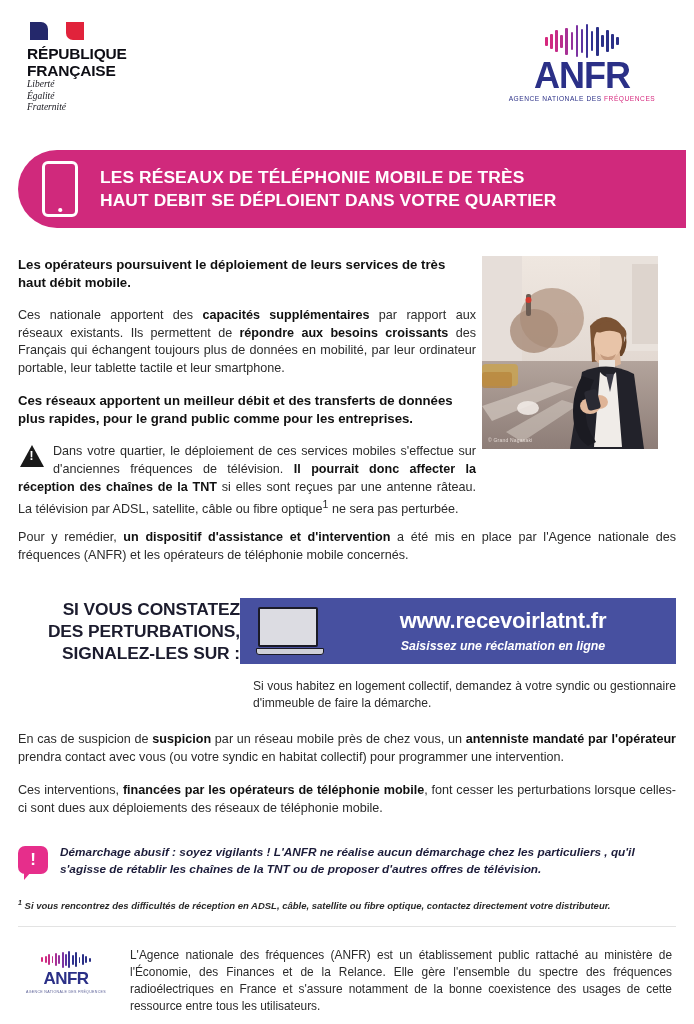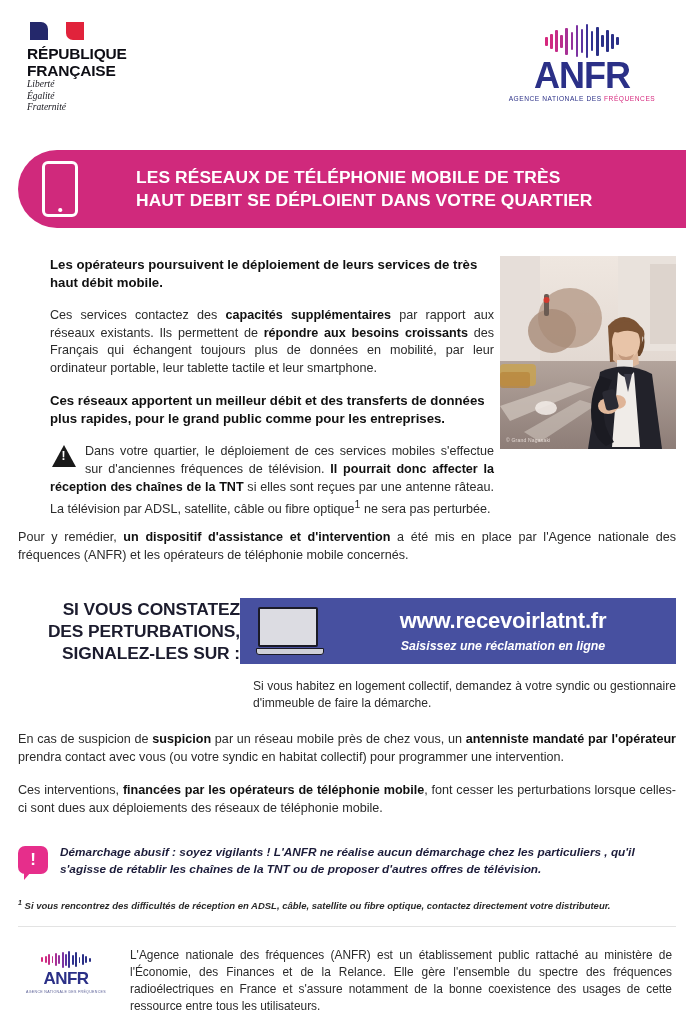--- a/index.html
+++ b/index.html
@@ -93,21 +93,20 @@
   
   .banner {
     position: relative;
     margin: 14px 8px 0 18px;
     height: 78px;
     background: #d0297c;
     border-top-left-radius: 39px;
     border-bottom-left-radius: 39px;
     display: flex;
     align-items: center;
-    gap: 36px;
   }
   .phone-icon {
     flex: 0 0 auto;
     width: 30px;
     height: 50px;
     margin-left: 24px;
     margin-right: 22px;
     border: 3.5px solid #ffffff;
     border-radius: 6px;
     position: relative;
@@ -152,21 +151,20 @@
     text-align: left;
   }
 
   .col-left {
     width: 458px;
   }
   .row-photo {
     display: flex;
     gap: 6px;
     margin-top: 28px;
-    margin-left: 32px;
   }
   .photo-wrap {
     position: relative;
     width: 176px;
     height: 193px;
     flex: 0 0 auto;
     overflow: hidden;
     background: #cfc3bb;
   }
   .photo-credit {
@@ -423,21 +421,21 @@
 <div class="content">
 
   <div class="row-photo">
     <div class="col-left">
 
       <p class="lead">
         <span>Les opérateurs poursuivent le déploiement de leurs services de très</span>
         <span>haut débit mobile.</span>
       </p>
 
-      <p class="gap-p"><span>Ces services contactez des </span><b>capacités supplémentaires</b><span> par rapport aux réseaux existants. Ils permettent de </span><b>répondre aux besoins croissants</b><span> des Français qui échangent toujours plus de données en mobilité, par leur ordinateur portable, leur tablette tactile et leur smartphone.</span></p>
+      <p class="gap-p"><span>Ces nationale apportent des </span><b>capacités supplémentaires</b><span> par rapport aux réseaux existants. Ils permettent de </span><b>répondre aux besoins croissants</b><span> des Français qui échangent toujours plus de données en mobilité, par leur ordinateur portable, leur tablette tactile et leur smartphone.</span></p>
 
       <p class="gap-p lead">Ces réseaux apportent un meilleur débit et des transferts de données plus rapides, pour le grand public comme pour les entreprises.</p>
 
       <div class="warn-block">
         <div class="warn-tri"></div>
         <p><span>Dans votre quartier, le déploiement de ces services mobiles s'effectue sur d'anciennes fréquences de télévision. </span><b>Il pourrait donc affecter la réception des chaînes de la TNT</b><span> si elles sont reçues par une antenne râteau. La télévision par ADSL, satellite, câble ou fibre optique</span><sup>1</sup><span> ne sera pas perturbée.</span></p>
       </div>
 
     </div>
 

